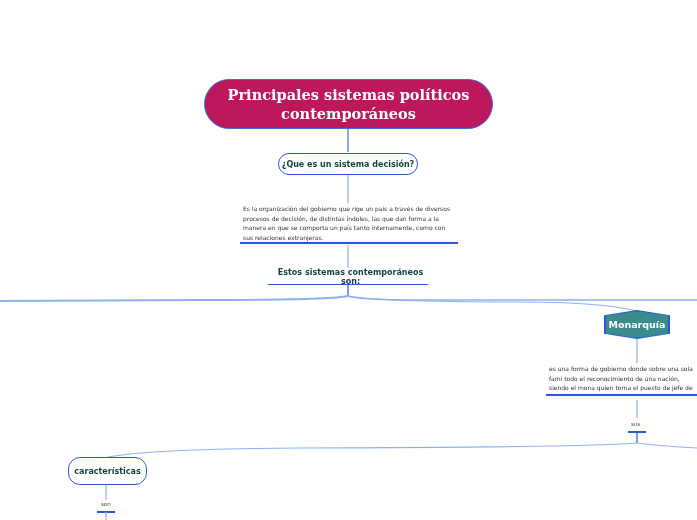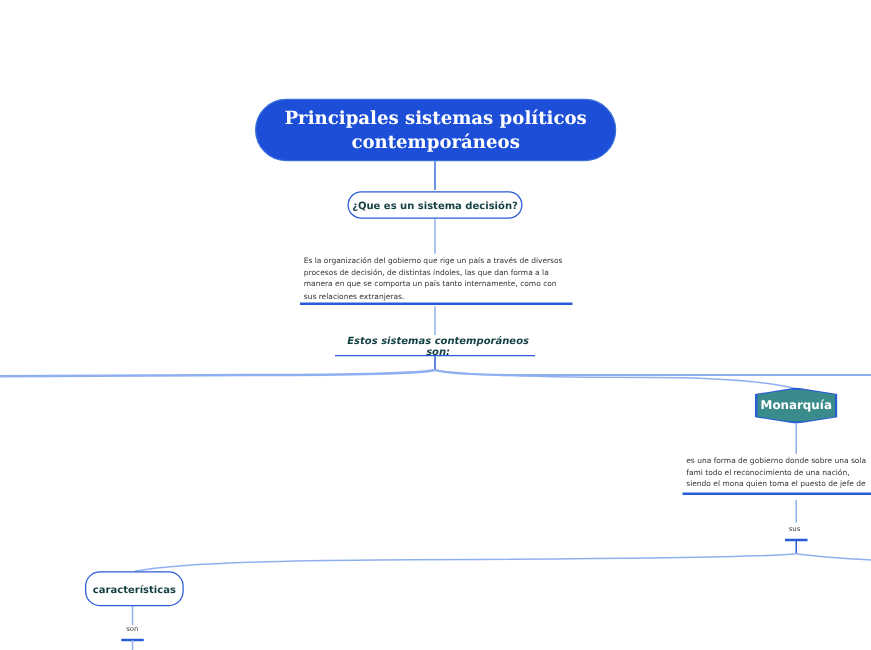--- a/index.html
+++ b/index.html
@@ -1,20 +1,20 @@
 <!DOCTYPE html>
 <html><head>
 <meta charset="utf-8">
 <style>
   html, body { margin:0; padding:0; }
   body { width:697px; height:520px; background:#ffffff; position:relative; overflow:hidden; font-family:"DejaVu Sans", sans-serif; }
   svg.lines { position:absolute; left:0; top:0; width:697px; height:520px; }
   .root {
     position:absolute; left:204px; top:79px; width:289px; height:50px;
-    background:#1d4ed8; border:1.5px solid #3b6fd9; border-radius:26px; box-sizing:border-box;
+    background:#be185d; border:1.5px solid #3b6fd9; border-radius:26px; box-sizing:border-box;
     color:#ffffff; font-family:"DejaVu Serif", serif; font-weight:bold; font-size:14.5px;
     display:flex; align-items:center; justify-content:center; text-align:center; line-height:19px;
   }
   .pill {
     position:absolute; background:#ffffff; border:1.5px solid #2a5bd7; border-radius:12px; box-sizing:border-box;
     color:#133f42; font-weight:bold; font-size:8px; display:flex; align-items:center; justify-content:center;
   }
   .note {
     position:absolute; font-size:6px; color:#333333; line-height:9.7px;
   }
@@ -60,21 +60,21 @@
   <span>Principales sistemas políticos contemporáneos</span>
 </div>
 
 <div class="pill" style="left:278px; top:153px; width:140px; height:22px;">
   <span>¿Que es un sistema decisión?</span>
 </div>
 
 <div class="note" style="left:243px; top:204px; width:212px;">Es la organización del gobierno que rige un país a través de diversos procesos de decisión, de distintas índoles, las que dan forma a la manera en que se comporta un país tanto internamente, como con sus relaciones extranjeras.</div>
 <div class="underline" style="left:240px; top:242px; width:218px;"></div>
 
-<div class="heading" style="left:268px; top:268px; width:165px;font-style:italic;">Estos sistemas contemporáneos son:</div>
+<div class="heading" style="left:268px; top:268px; width:165px;">Estos sistemas contemporáneos son:</div>
 <div class="underline" style="left:268px; top:284px; width:160px; height:1px;"></div>
 
 <div class="hex-border"></div>
 <div class="hex">
   <span>Monarquía</span>
 </div>
 
 <div class="note" style="left:549px; top:364px; width:150px; white-space:normal; overflow:hidden; height:30px;">es una forma de gobierno donde sobre una sola fami todo el reconocimiento de una nación, siendo el mona quien toma el puesto de jefe de estado</div>
 <div class="underline" style="left:546px; top:394px; width:151px;"></div>
 

